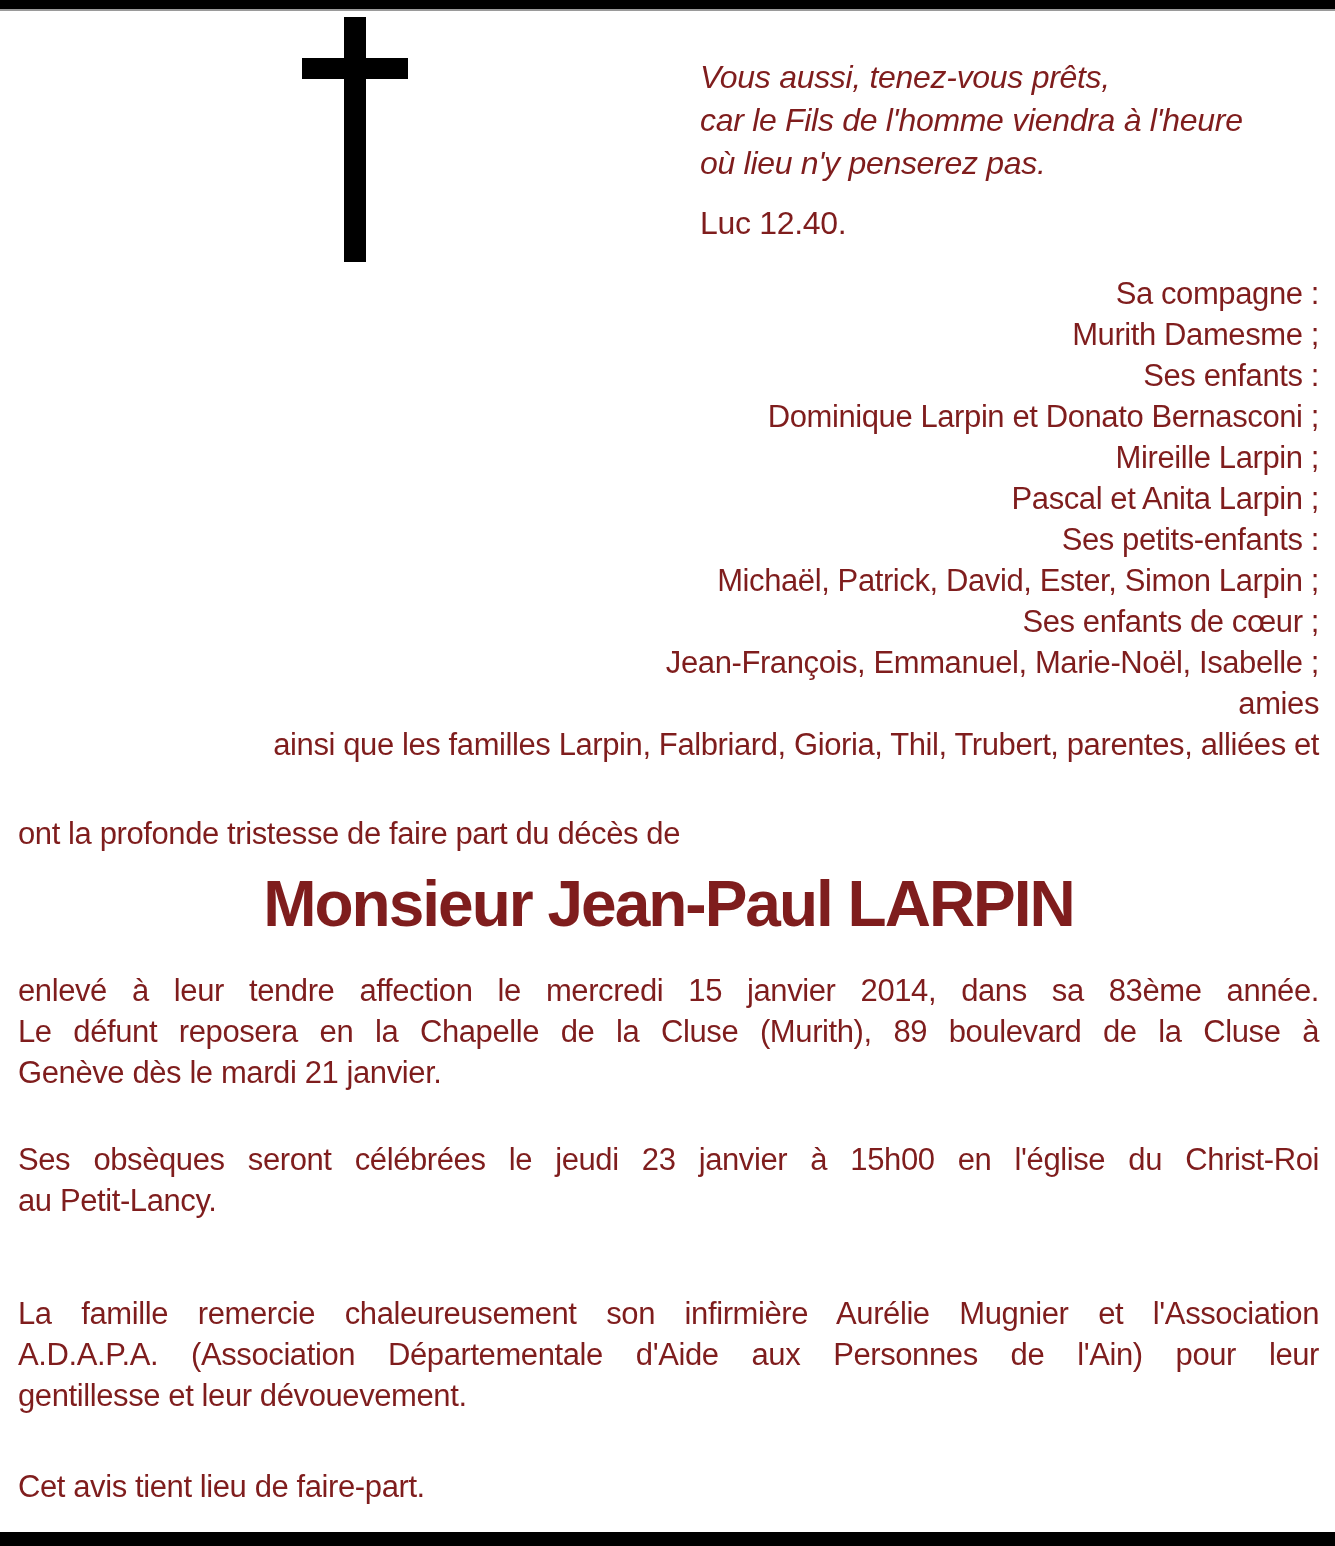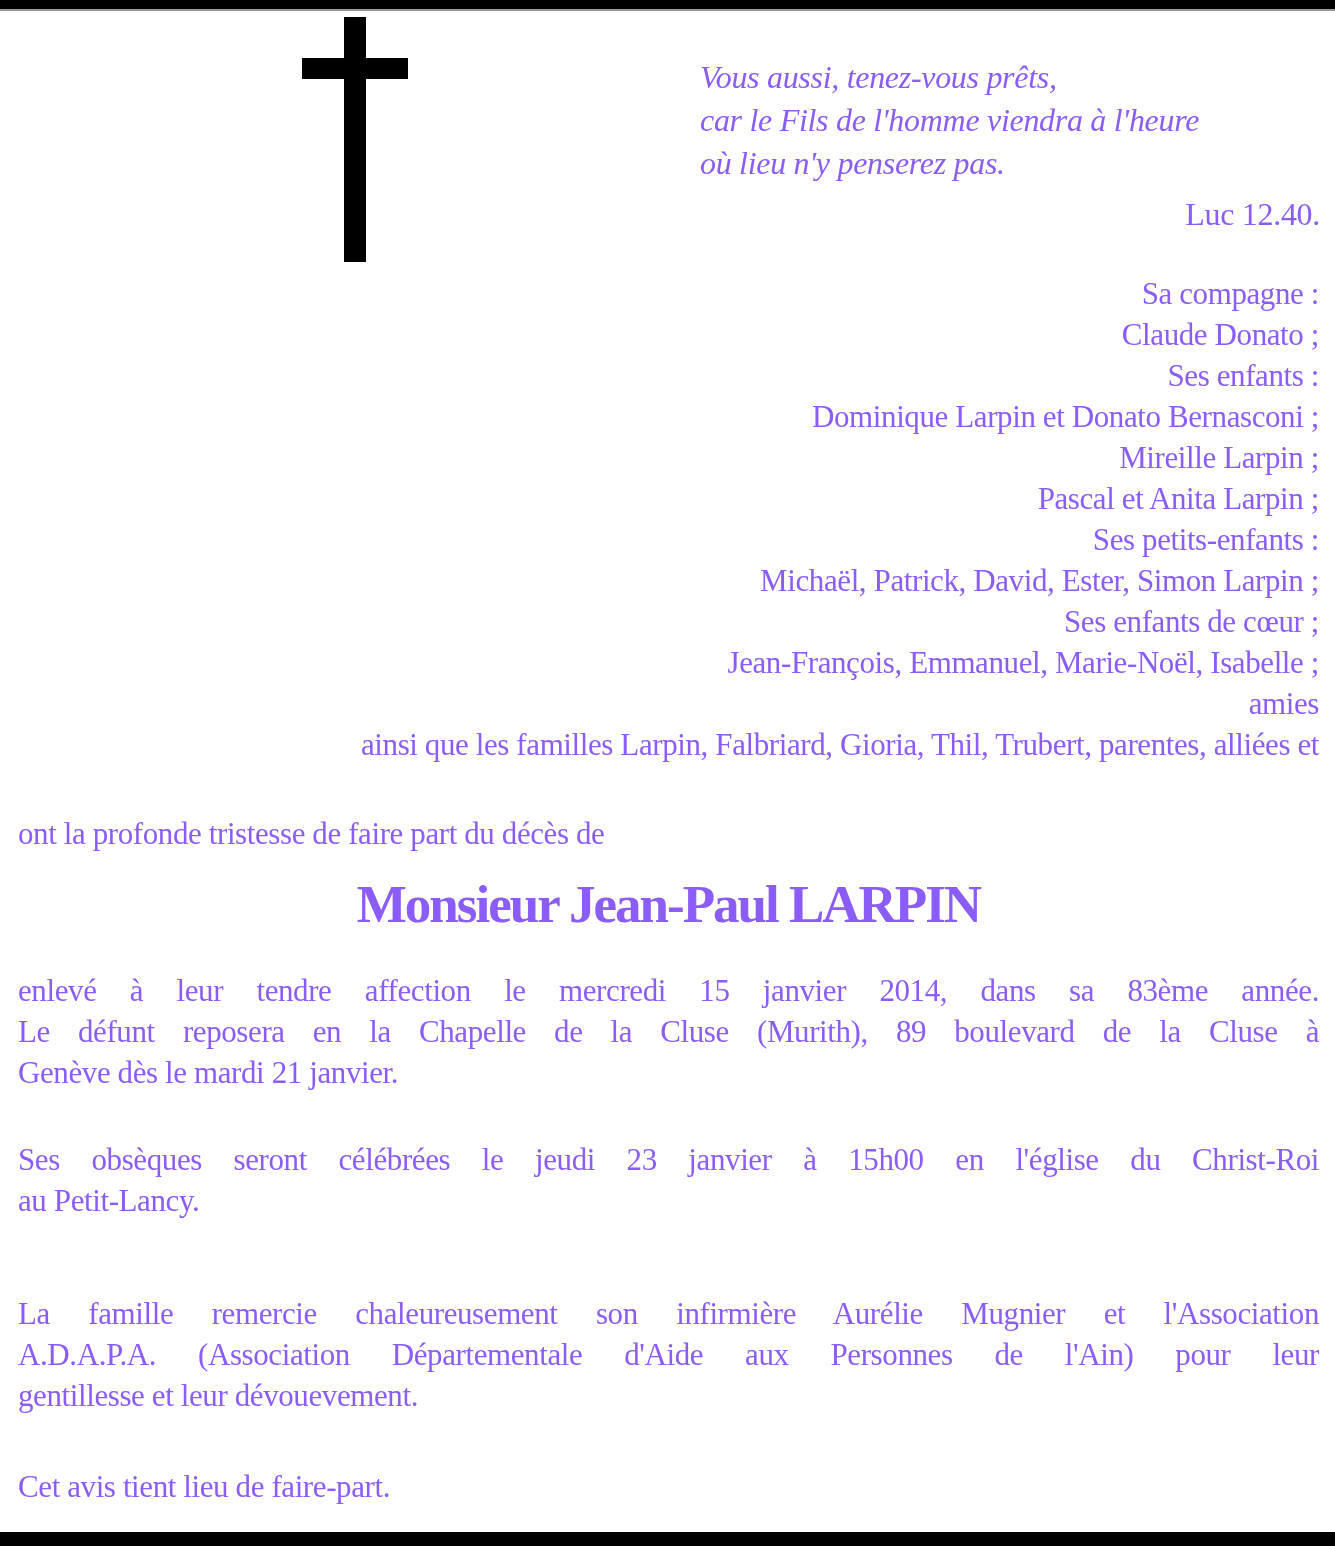--- a/index.html
+++ b/index.html
@@ -1,52 +1,52 @@
 <!DOCTYPE html>
 <html><head>
 <meta charset="utf-8">
 <style>
   html, body { margin: 0; padding: 0; background: #ffffff; }
   .page {
     position: relative;
     width: 1335px;
     height: 1546px;
     background: #ffffff;
-    color: #8b5cf6;
-    font-family: Liberation Serif, serif;
+    color: #7f1d1d;
+    font-family: Liberation Sans, sans-serif;
     overflow: hidden;
   }
   .top-rule {
     position: absolute; top: 0; left: 0;
     width: 100%; height: 9px;
     background: #000000;
     border-bottom: 2px solid #9a9a9a;
   }
   .header { position: relative; height: 273px; }
   .cross { position: absolute; left: 302px; top: 17px; width: 106px; height: 245px; }
   .cross .v-bar { position: absolute; left: 42px; top: 0; width: 22px; height: 245px; background: #000; }
   .cross .h-bar { position: absolute; left: 0; top: 41px; width: 106px; height: 21px; background: #000; }
   .scripture {
     position: absolute; left: 700px; top: 56px; width: 620px;
     font-size: 32px; line-height: 43px; letter-spacing: -0.3px;
   }
   .scripture .line { font-style: italic; }
-  .scripture .ref { font-style: normal; text-align: right; margin-top: 8px; }
+  .scripture .ref { font-style: normal; margin-top: 17px; }
   .content {
     padding: 0 16px 0 18px;
     font-size: 31px; line-height: 41px; letter-spacing: -0.4px;
   }
   .fam { text-align: right; }
   .fam.ind1 { padding-left: 40px; }
   .fam.ind2 { padding-left: 48px; }
   .announcement { margin-top: 48px; }
   .deceased {
     margin-top: 10px;
     text-align: center;
-    font-size: 53px; line-height: 80px;
+    font-size: 64px; line-height: 80px;
     font-weight: bold; letter-spacing: -2px;
   }
   .para { text-align: justify; }
   .jl { text-align: justify; text-align-last: justify; }
   .p-death   { margin-top: 26px; }
   .p-repose  { }
   .p-funeral { margin-top: 46px; }
   .p-thanks  { margin-top: 72px; }
   .closing   { margin-top: 50px; }
   .bottom-rule {
@@ -72,21 +72,21 @@
       <div class="line">car le Fils de l'homme viendra à l'heure</div>
       <div class="line">où lieu n'y penserez pas.</div>
       <div class="ref">Luc 12.40.</div>
     </div>
   </div>
 
   <div class="content">
 
     <div class="family">
       <div class="fam ind0">Sa compagne :</div>
-      <div class="fam ind1">Claude Donato ;</div>
+      <div class="fam ind1">Murith Damesme ;</div>
       <div class="fam ind0">Ses enfants :</div>
       <div class="fam ind2">Dominique Larpin et Donato Bernasconi ;</div>
       <div class="fam ind2">Mireille Larpin ;</div>
       <div class="fam ind2">Pascal et Anita Larpin ;</div>
       <div class="fam ind0">Ses petits-enfants :</div>
       <div class="fam ind2">Michaël, Patrick, David, Ester, Simon Larpin ;</div>
       <div class="fam ind0">Ses enfants de cœur ;</div>
       <div class="fam ind2">Jean-François, Emmanuel, Marie-Noël, Isabelle ;</div>
       <div class="fam ind0">amies</div>
       <div class="fam ind0">ainsi que les familles Larpin, Falbriard, Gioria, Thil, Trubert, parentes, alliées et</div>

